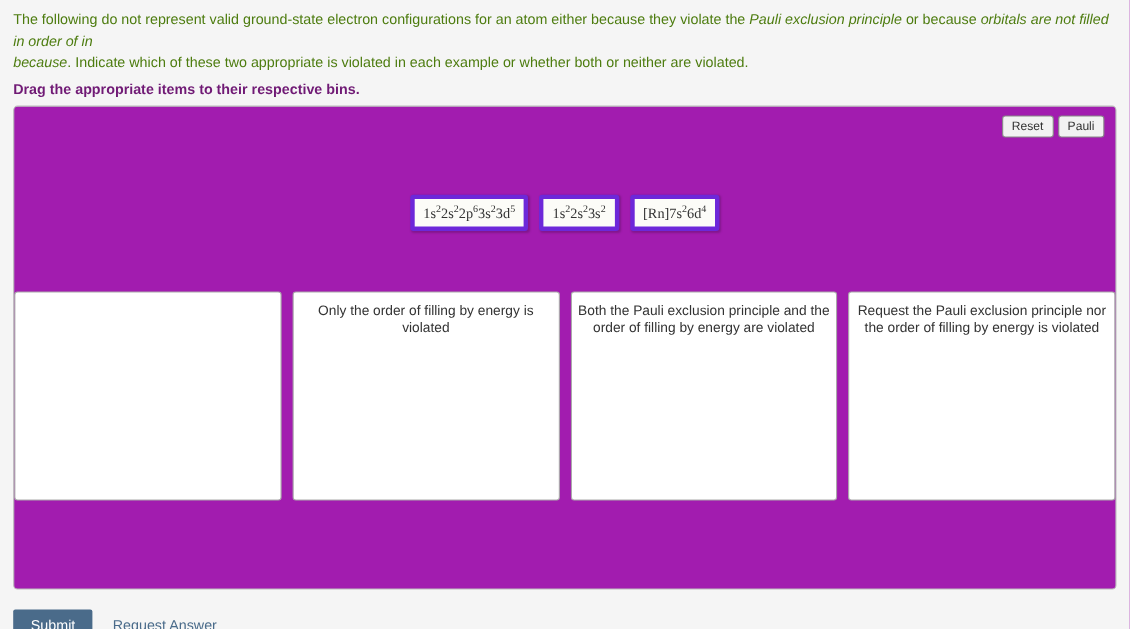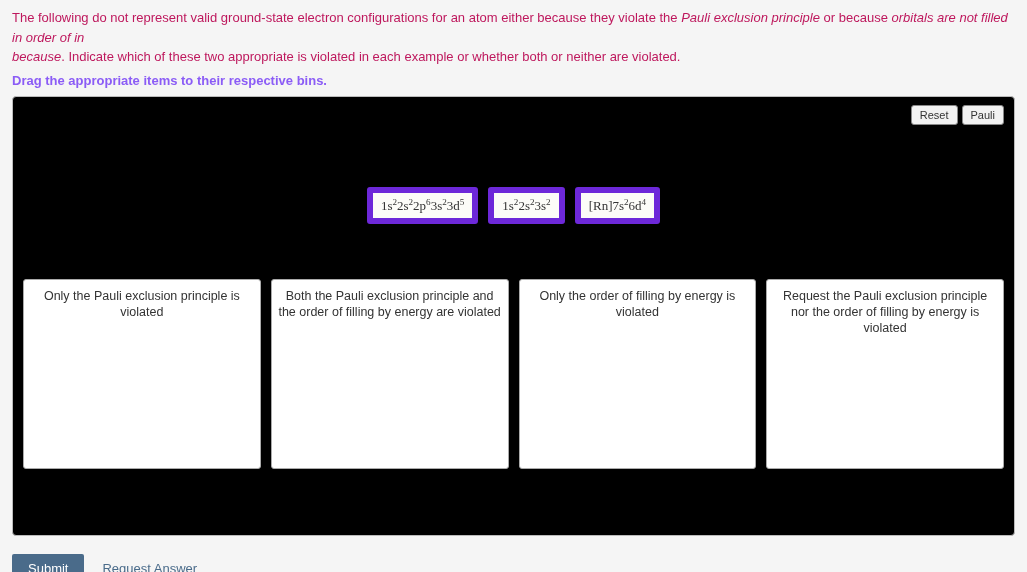--- a/index.html
+++ b/index.html
@@ -8,37 +8,36 @@
       background: #f5f5f5;
       width: 1027px;
       height: 572px;
       overflow: hidden;
       color: #333;
     }
     .prompt-area {
       padding: 8px 12px 4px 12px;
       font-size: 13px;
       line-height: 1.5;
-      color: #be185d;
+      color: #4d7c0f;
     }
     .prompt-area .italic { font-style: italic; }
     .instruction {
       padding: 2px 28px 8px 12px;
       font-size: 13px;
       font-weight: bold;
-      color: #8b5cf6;
+      color: #701a75;
     }
     .workspace {
       margin: 0 12px 10px 12px;
       border: 1px solid #bbb;
       border-radius: 4px;
-      background: #000000;
+      background: #a21caf;
       height: 440px;
       position: relative;
-      padding: 10px;
       display: flex;
       flex-direction: column;
     }
     .top-buttons {
       position: absolute;
       top: 8px;
       right: 10px;
       display: flex;
       gap: 4px;
     }
@@ -51,21 +50,21 @@
       cursor: pointer;
       color: #333;
     }
     .items-row {
       display: flex;
       justify-content: center;
       gap: 10px;
       margin-top: 80px;
     }
     .drag-item {
-      border: 6px solid #6d28d9;
+      border: 4px solid #6d28d9;
       background: #fcfcf8;
       border-radius: 3px;
       padding: 4px 8px;
       font-size: 13px;
       cursor: move;
       box-shadow: 1px 1px 2px rgba(0,0,0,0.2);
       white-space: nowrap;
       font-family: "Times New Roman", serif;
     }
     .drag-item sup { font-size: 0.7em; vertical-align: super; }
@@ -133,29 +132,28 @@
   </div>
 
   <div class="items-row">
     <div class="drag-item" id="item-0">1s<sup>2</sup>2s<sup>2</sup>2p<sup>6</sup>3s<sup>2</sup>3d<sup>5</sup></div>
     <div class="drag-item" id="item-1">1s<sup>2</sup>2s<sup>2</sup>3s<sup>2</sup></div>
     <div class="drag-item" id="item-2">[Rn]7s<sup>2</sup>6d<sup>4</sup></div>
   </div>
 
   <div class="bins-row">
     <div class="bin">
-      <div class="bin-header">Only the Pauli exclusion principle is violated</div>
+      <div class="bin-drop"></div>
+    </div>
+    <div class="bin">
+      <div class="bin-header">Only the order of filling by energy is violated</div>
       <div class="bin-drop"></div>
     </div>
     <div class="bin">
       <div class="bin-header">Both the Pauli exclusion principle and the order of filling by energy are violated</div>
-      <div class="bin-drop"></div>
-    </div>
-    <div class="bin">
-      <div class="bin-header">Only the order of filling by energy is violated</div>
       <div class="bin-drop"></div>
     </div>
     <div class="bin">
       <div class="bin-header">Request the Pauli exclusion principle nor the order of filling by energy is violated</div>
       <div class="bin-drop"></div>
     </div>
   </div>
 </div>
 
 <div class="bottom-bar">

